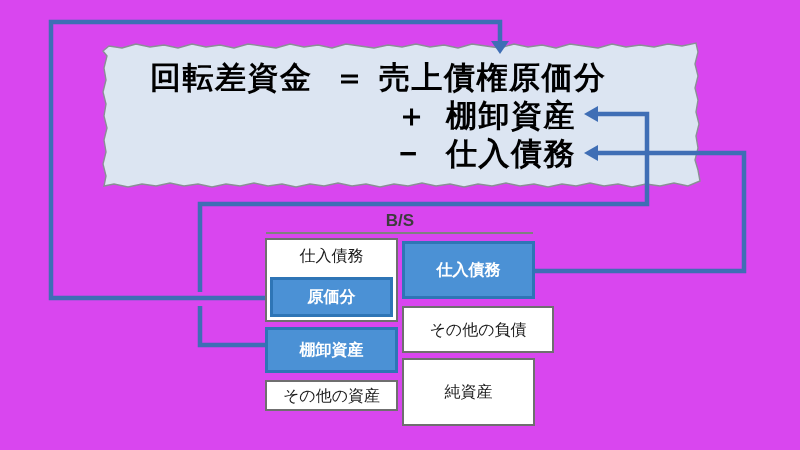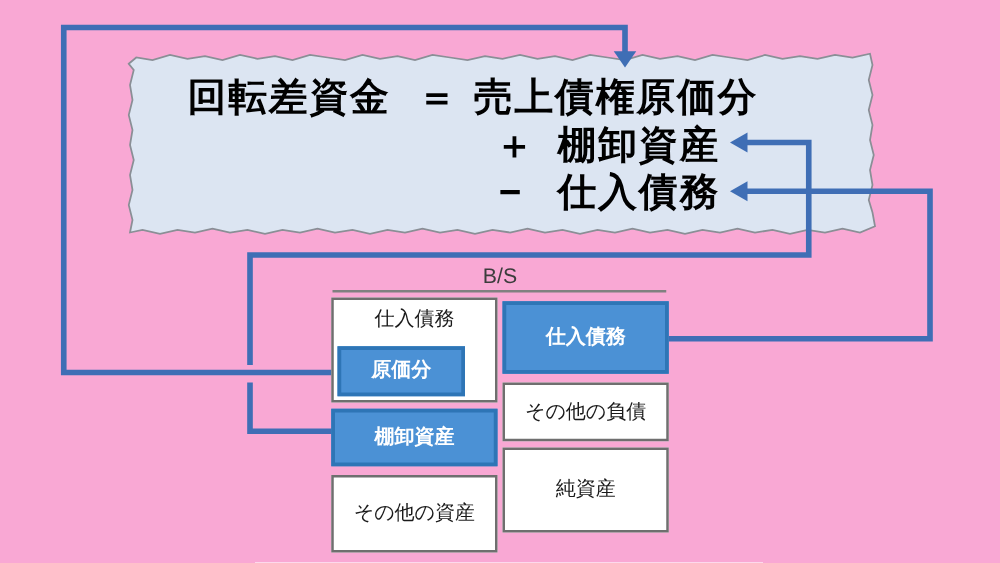--- a/index.html
+++ b/index.html
@@ -1,17 +1,17 @@
 <!DOCTYPE html>
 <html style="--banner-fill: #dce5f2; --banner-edge: #8a8f96; --arrow: #3f6eb5; --highlight-fill: #4b91d5; --highlight-border: #2e75b6; --box-border: #6f6f6f; --underline: #808080; --text: #000000;"><head>
 <meta charset="utf-8">
 <style>
   html,body { margin:0; padding:0; background:#fff; }
   .stage {
-    position:relative; width:800px; height:450px; background:#f9a8d4;
+    position:relative; width:800px; height:450px; background:#d946ef;
     font-family:"Liberation Sans","DejaVu Sans",sans-serif; overflow:hidden;
   }
   .stage svg { position:absolute; left:0; top:0; }
   .bt { 
     position:absolute; font-weight:bold; font-size:31px; line-height:32px;
     letter-spacing:1.5px; color:var(--text,#000); white-space:nowrap; z-index:3;
   }
   .bs-title {
     position:absolute; font-size:17px; line-height:20px; color:#3c3c3c;
     text-align:center; z-index:3;
@@ -53,39 +53,39 @@
   </svg>
 
   <span class="bt" style="left:150px; top:62px;">回転差資金</span>
   <span class="bt" style="left:334px; top:62px;">＝</span>
   <span class="bt" style="left:379px; top:62px;">売上債権原価分</span>
   <span class="bt" style="left:396px; top:100px;">＋</span>
   <span class="bt" style="left:446px; top:100px;">棚卸資産</span>
   <span class="bt" style="left:399px; top:138px;">−</span>
   <span class="bt" style="left:446px; top:138px;">仕入債務</span>
 
-  <div class="bs-title" style="left:265px; top:211px; width:270px;">B/S</div>
+  <div class="bs-title" style="left:265px; top:211px; width:270px;font-weight:bold;">B/S</div>
   <div class="bs-underline" style="left:266px; top:232px; width:267px;"></div>
 
   <div class="box white outer" style="left:265px; top:238px; width:133px; height:84px;">
     <span>仕入債務</span>
   </div>
-  <div class="box blue" style="left:270px; top:277px; width:102px; height:40px;">
+  <div class="box blue" style="left:270px; top:277px; width:123px; height:40px;">
     <span>原価分</span>
   </div>
   <div class="box blue" style="left:265px; top:327px; width:133px; height:46px;">
     <span>棚卸資産</span>
   </div>
-  <div class="box white" style="left:265px; top:380px; width:133px; height:62px;">
+  <div class="box white" style="left:265px; top:380px; width:133px; height:31px;">
     <span>その他の資産</span>
   </div>
 
   <div class="box blue" style="left:402px; top:241px; width:133px; height:58px;">
     <span>仕入債務</span>
   </div>
-  <div class="box white" style="left:402px; top:306px; width:133px; height:47px;">
+  <div class="box white" style="left:402px; top:306px; width:152px; height:47px;">
     <span>その他の負債</span>
   </div>
   <div class="box white" style="left:402px; top:358px; width:133px; height:68px;">
     <span>純資産</span>
   </div>
 
 </div>
 
 </body></html>

